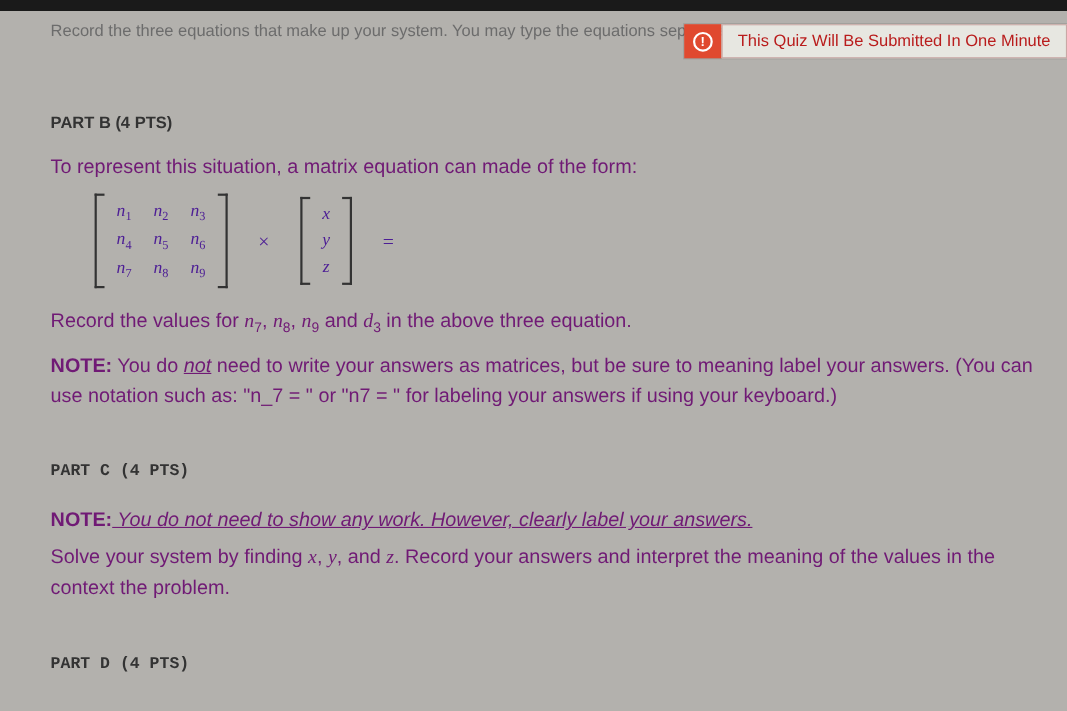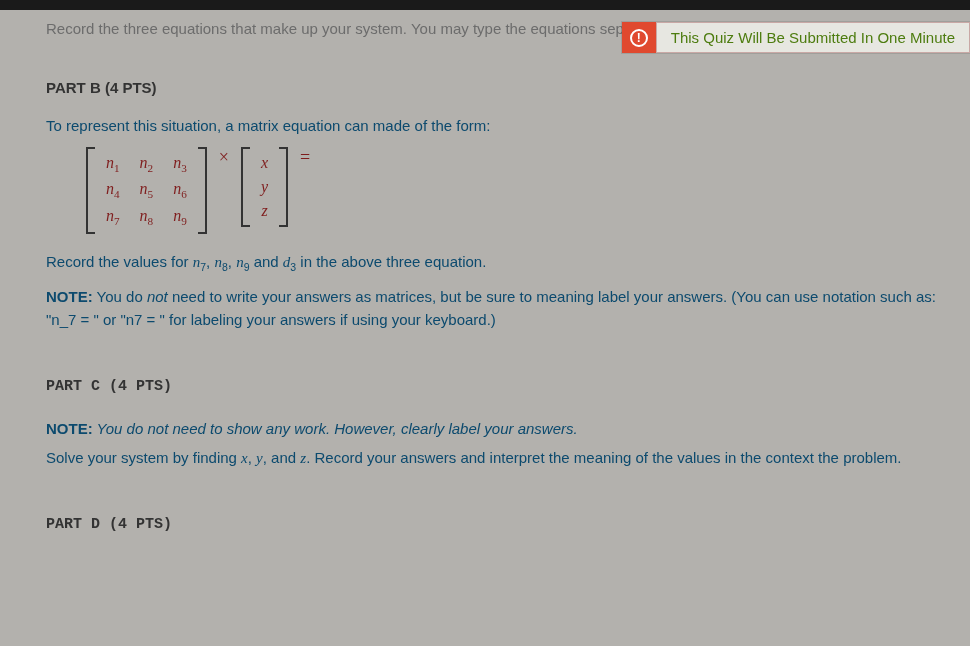--- a/index.html
+++ b/index.html
@@ -42,48 +42,48 @@
     font-weight: bold;
     font-size: 15px;
   }
   .alert-icon-inner {
     width: 18px; height: 18px; border: 2px solid #fff; border-radius: 50%;
     display:flex;align-items:center;justify-content:center;font-size:12px;
   }
   .alert-text {
     background: #e7e7e1;
     border: 1px solid #c9a8a5;
-    color: #4d7c0f;
+    color: #b91c1c;
     font-size: 15px;
     padding: 6px 14px;
     display:flex; align-items:center;
   }
   .section-heading {
     font-weight: bold;
     font-size: 15px;
     color: #333;
-    margin-top: 40px;
+    margin-top: 64px;
     margin-bottom: 18px;
   }
   .body-text {
-    font-size: 15px;
-    color: #0c4a6e;
+    font-size: 18px;
+    color: #701a75;
     line-height: 1.55;
     margin-bottom: 6px;
   }
-  .body-text em { font-style: italic; }
+  .body-text em { font-style: italic; text-decoration: underline; }
   .note-label { font-weight: bold; text-align: center; }
   .matrix-eq {
     display: flex;
-    align-items: flex-start;
-    gap: 10px;
+    align-items: center;
+    gap: 26px;
     margin: 10px 0 16px 40px;
     font-family: Georgia, 'Times New Roman', serif;
     font-size: 16px;
-    color: #7f1d1d;
+    color: #4c1d95;
   }
   .matrix {
     position: relative;
     display: inline-block;
     padding: 4px 10px;
   }
   .matrix::before, .matrix::after {
     content: "";
     position: absolute;
     top: 0; bottom: 0;

